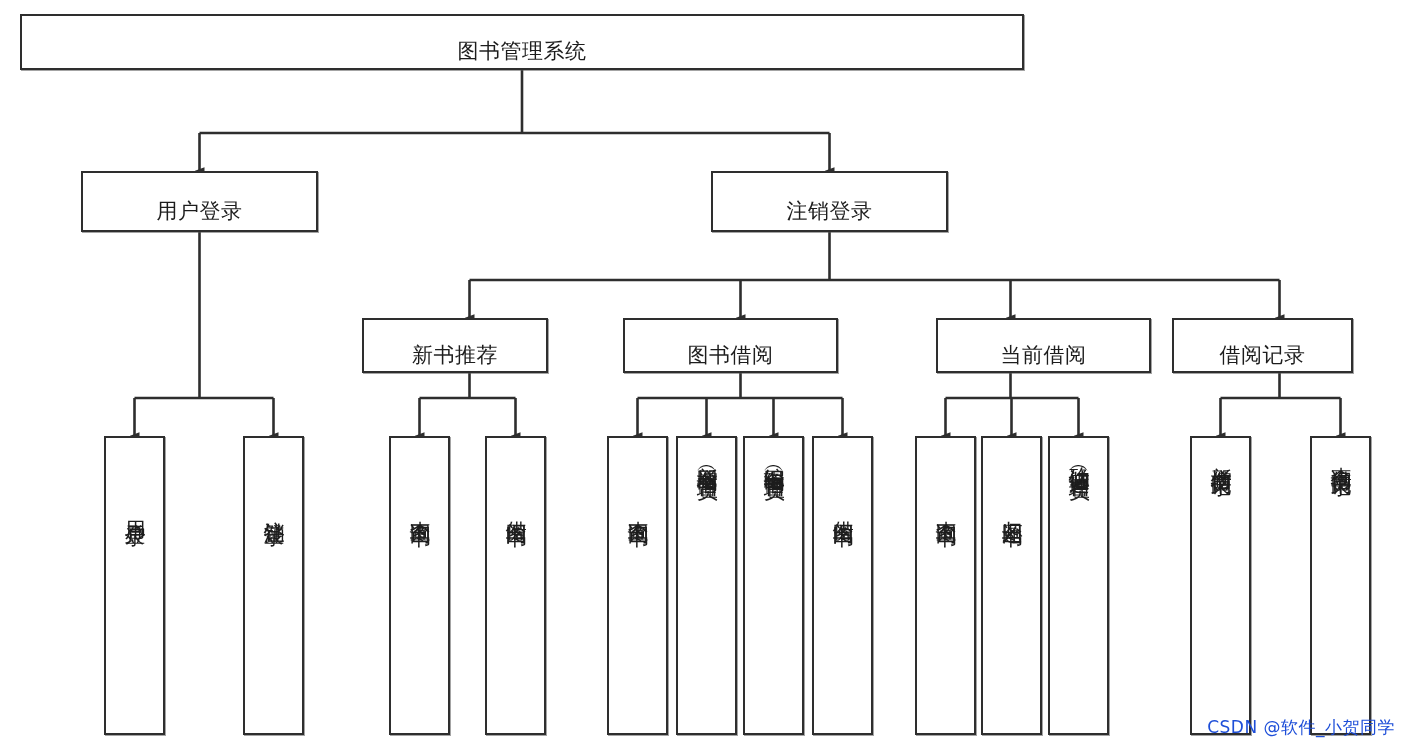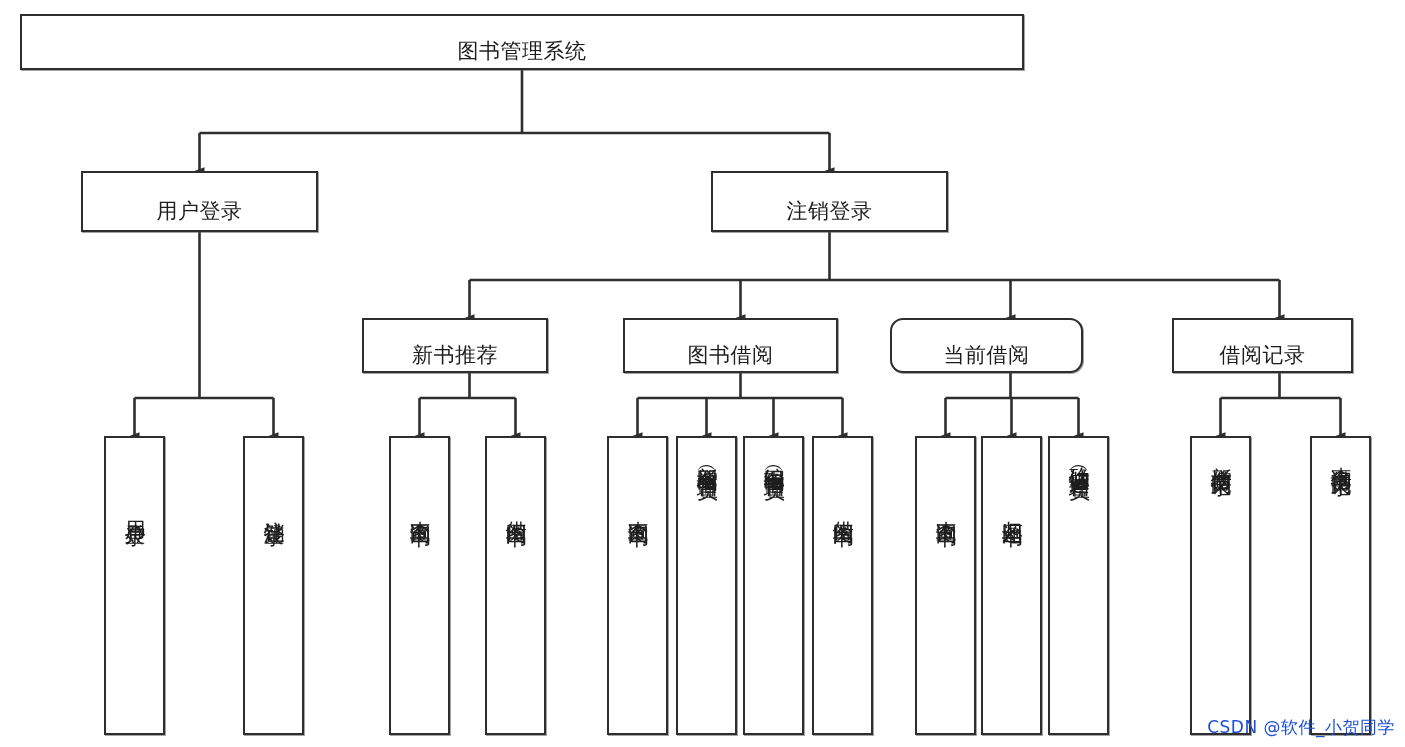--- a/index.html
+++ b/index.html
@@ -132,21 +132,21 @@
       </div>
       <div class="node-box horizontal" style="left: 711px; top: 171px; width: 237px; height: 61px;">
         <span class="node-label">注销登录</span>
       </div>
       <div class="node-box horizontal" style="left: 362px; top: 318px; width: 186px; height: 55px;">
         <span class="node-label">新书推荐</span>
       </div>
       <div class="node-box horizontal" style="left: 623px; top: 318px; width: 215px; height: 55px;">
         <span class="node-label">图书借阅</span>
       </div>
-      <div class="node-box horizontal" style="left: 890px; top: 318px; width: 193px; height: 55px; border-radius: 13px;">
+      <div class="node-box horizontal" style="left: 936px; top: 318px; width: 215px; height: 55px;">
         <span class="node-label">当前借阅</span>
       </div>
       <div class="node-box horizontal" style="left: 1172px; top: 318px; width: 181px; height: 55px;">
         <span class="node-label">借阅记录</span>
       </div>
       <div class="node-box vertical mid" style="left: 104px; top: 436px; width: 61px; height: 299px;">
         <span class="node-label">用户登录</span>
       </div>
       <div class="node-box vertical mid" style="left: 243px; top: 436px; width: 61px; height: 299px;">
         <span class="node-label">注销登录</span>

